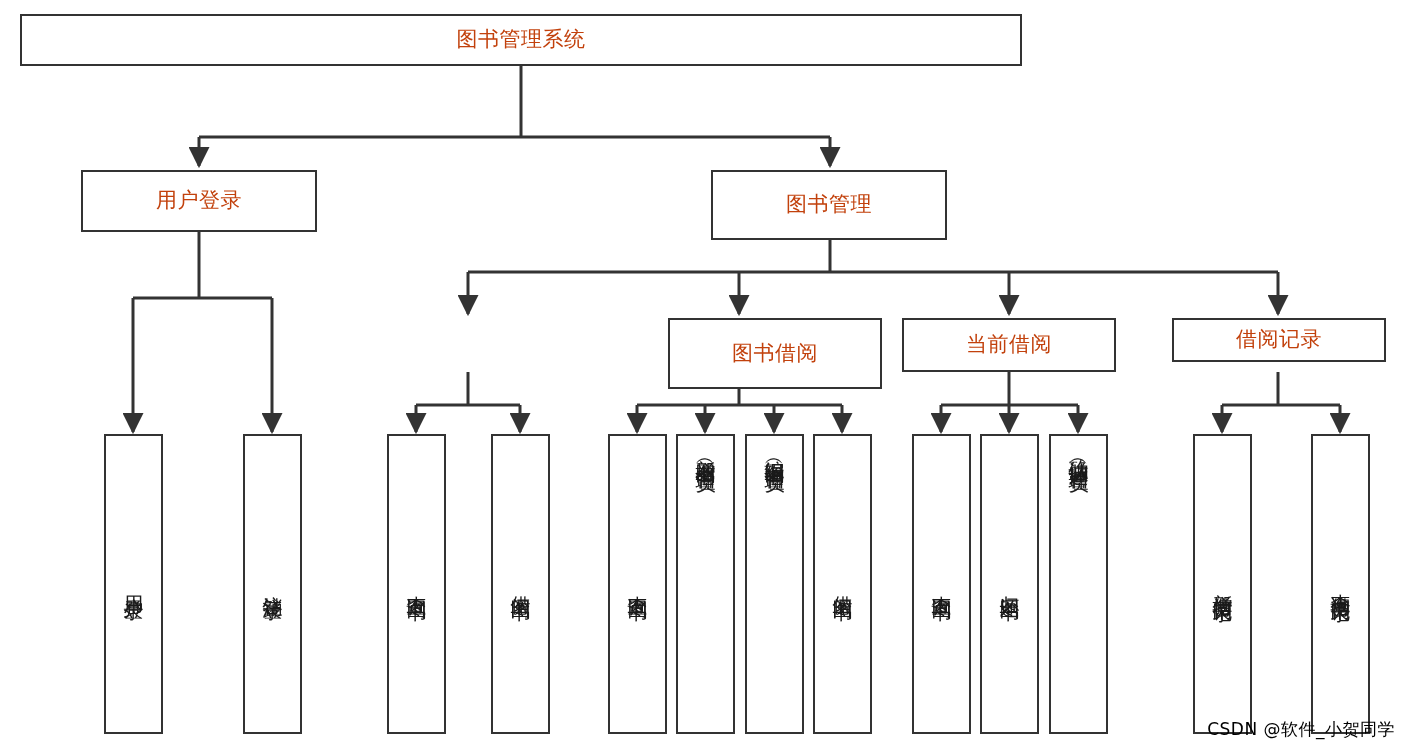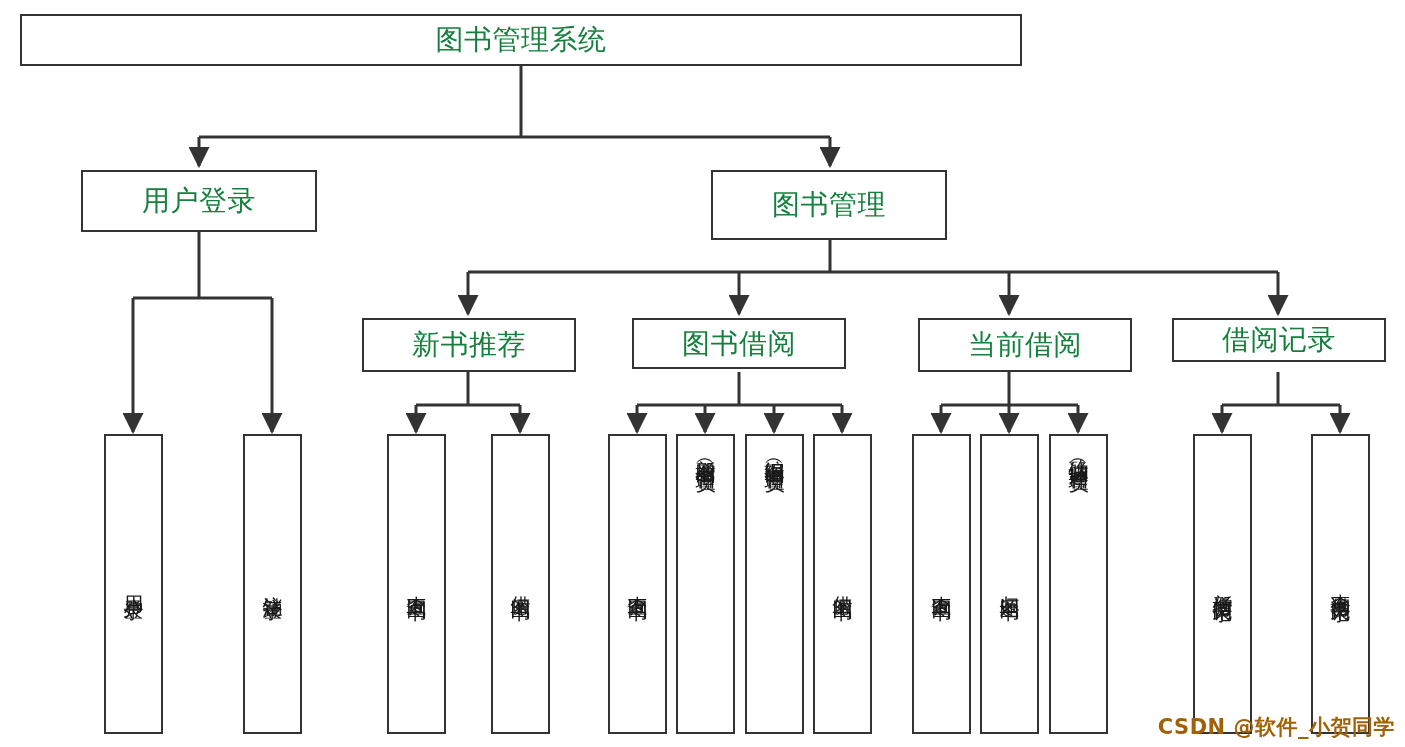--- a/index.html
+++ b/index.html
@@ -28,22 +28,22 @@
     position: absolute;
     box-sizing: border-box;
     border: 2px solid #333333;
     background: #ffffff;
     display: flex;
     align-items: center;
     justify-content: center;
     overflow: hidden;
   }
   .node-label-h {
-    font-size: 28px;
-    color: #15803d;
+    font-size: 21px;
+    color: #c2410c;
     line-height: 1.2;
     white-space: nowrap;
     letter-spacing: 0.5px;
   }
   .node-label-v {
     font-size: 20px;
     color: #1a1a1a;
     writing-mode: vertical-rl;
     text-orientation: upright;
     line-height: 1.05;
@@ -56,26 +56,25 @@
     padding-top: 8px;
   }
   .leaf-box.center-leaf {
     align-items: center;
     padding-top: 0;
   }
   #watermark {
     position: absolute;
     right: 10px;
     bottom: 6px;
-    font-size: 21px;
-    color: #a16207;
+    font-size: 17px;
+    color: #000000;
     white-space: nowrap;
     letter-spacing: 0.5px;
     pointer-events: none;
-    font-weight: bold;
   }
 </style>
 </head>
 <body>
 
 <div id="canvas">
 
   <svg id="diagram-svg" viewBox="0 0 1405 747" xmlns="http://www.w3.org/2000/svg">
     <defs>
       <marker id="arrow" viewBox="0 0 10 10" refX="9" refY="5" markerWidth="7" markerHeight="7" orient="auto-start-reverse">
@@ -133,29 +132,26 @@
   </div>
 
   <div class="node-box" style="left:81px; top:170px; width:236px; height:62px;">
     <span class="node-label-h">用户登录</span>
   </div>
 
   <div class="node-box" style="left:711px; top:170px; width:236px; height:70px;">
     <span class="node-label-h">图书管理</span>
   </div>
 
-  <div class="node-box" style="left:362px; top:318px; width:214px; height:54px;">
-    <span class="node-label-h">新书推荐</span>
-  </div>
-
-  <div class="node-box" style="left:632px; top:318px; width:214px; height:51px;">
+
+  <div class="node-box" style="left:668px; top:318px; width:214px; height:71px;">
     <span class="node-label-h">图书借阅</span>
   </div>
 
-  <div class="node-box" style="left:902px; top:318px; width:214px; height:54px;margin-left:16px;">
+  <div class="node-box" style="left:902px; top:318px; width:214px; height:54px;">
     <span class="node-label-h">当前借阅</span>
   </div>
 
   <div class="node-box" style="left:1172px; top:318px; width:214px; height:44px;">
     <span class="node-label-h">借阅记录</span>
   </div>
 
   <div class="node-box leaf-box center-leaf" style="left:104px; top:434px; width:59px; height:300px;">
     <span class="node-label-v">用户登录</span>
   </div>

